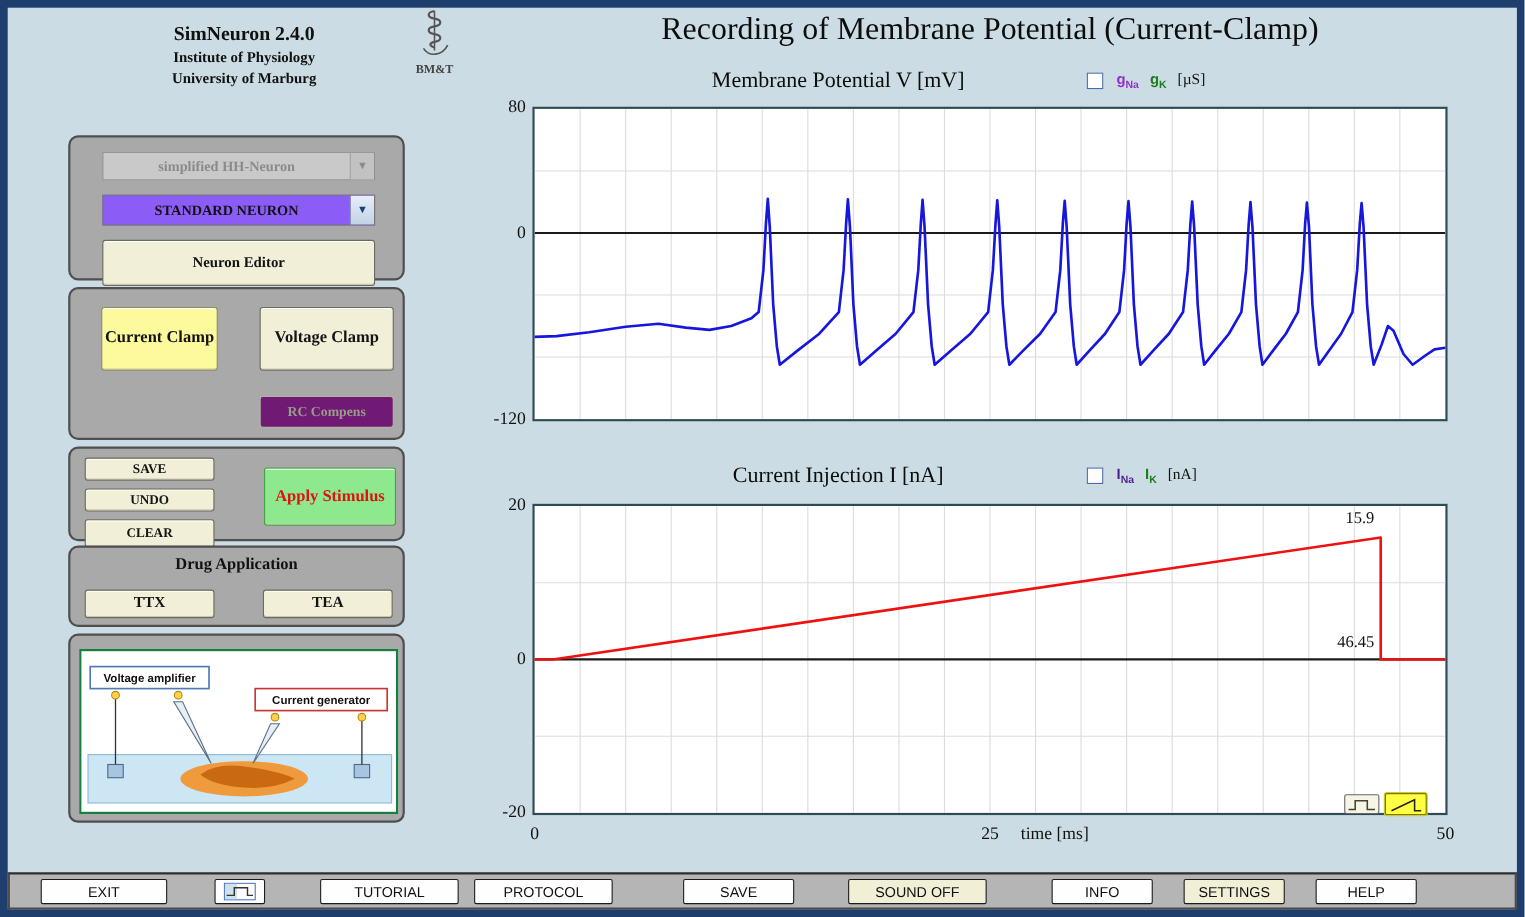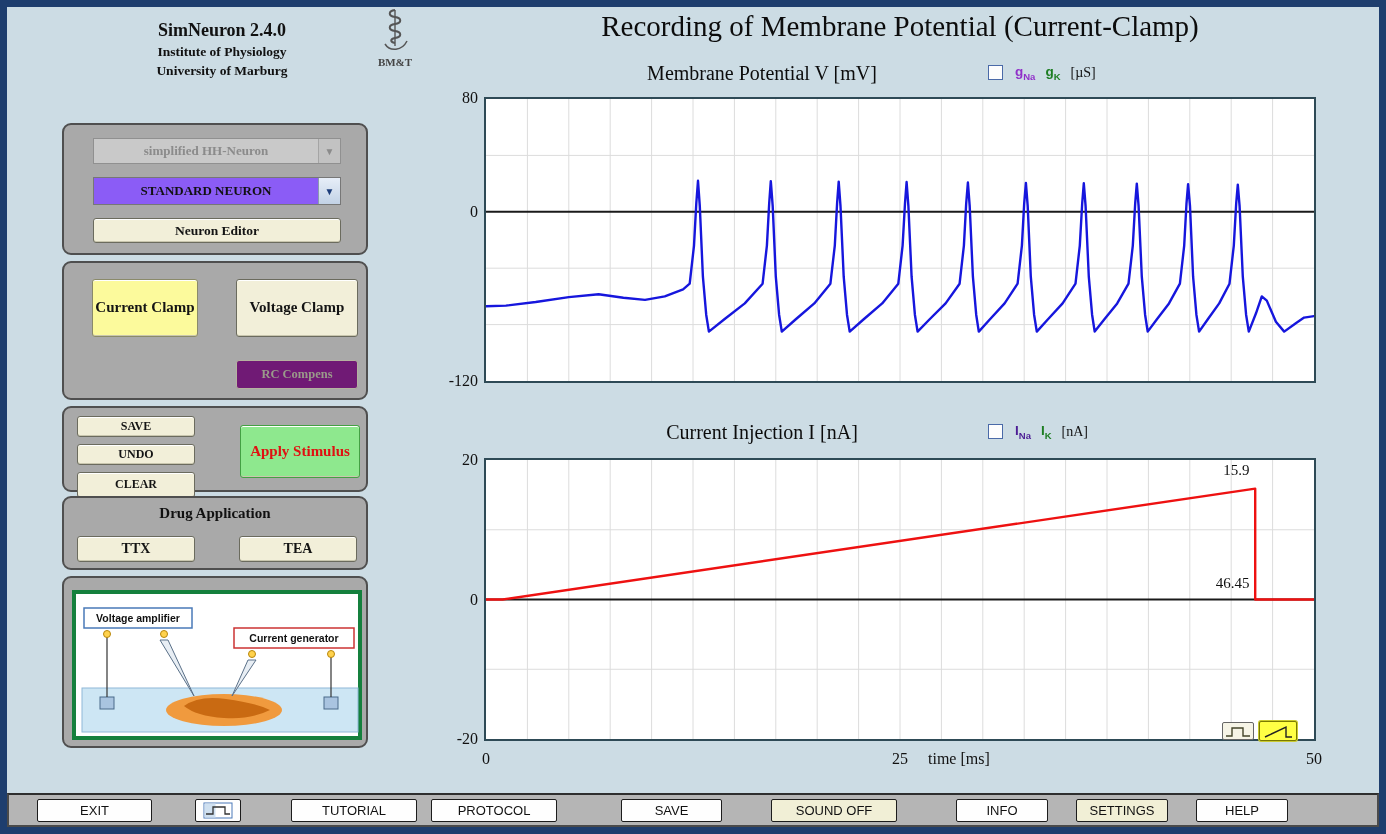--- a/index.html
+++ b/index.html
@@ -26,21 +26,21 @@
   .btn.green{background:#8ee88e;border-color:#44a044;color:#e01111;font-size:15px}
   .btn.disabled{background:#701a75;color:#9a9a8a;border-color:#b5b2a0;box-shadow:none;cursor:default}
   .combo{position:absolute;background:#8b5cf6;border:1px solid #777;display:flex;align-items:stretch}
   .combo .ctext{flex:1;display:flex;align-items:center;justify-content:center;font-weight:bold;font-size:13px}
   .combo .carrow{width:22px;display:flex;align-items:center;justify-content:center;border-left:1px solid #8a9ab0;
                  background:linear-gradient(#e7eef8,#c2d2e6);font-size:10px;color:#1d3d7a}
   .combo.disabled{background:#c9c9c9;border-color:#909090}
   .combo.disabled .ctext{color:#8b8b8b}
   .combo.disabled .carrow{background:#c2c2c2;color:#8b8b8b;border-left-color:#a5a5a5}
   .panel-title{position:absolute;width:100%;text-align:center;font-size:15px;font-weight:bold}
-  .illus{position:absolute;left:8px;top:12px;width:290px;height:150px;background:#fff;border:4px solid #15803d}
+  .illus{position:absolute;left:8px;top:12px;width:290px;height:150px;background:#fff;border:2px solid #15803d}
 
   
   .chart-title{position:absolute;left:484px;width:556px;text-align:center;font-size:20px;color:#0c0c0c}
   .legend{position:absolute;display:flex;align-items:center;gap:10px;font-family:"Liberation Sans",sans-serif;
           font-size:13.5px;font-weight:bold}
   .cb{width:15px;height:15px;background:#fdfdfd;border:1.6px solid #4a6aa8;display:inline-block;margin-right:2px}
   .c-gna{color:#9130c9}.c-gk{color:#1c7d21}.c-ina{color:#4c1d95}.c-ik{color:#1c7d21}
   .lgl sub{font-size:9.5px}
   .unit{font-weight:normal;color:#111;font-family:"Liberation Serif",serif;font-size:14px}
   .plot{position:absolute;left:484px;width:832px;background:#fff;border:2px solid #2e4a56}
@@ -81,21 +81,21 @@
 
   <div class="panel" style="top:123px;height:132px">
     <div class="combo disabled serif" style="left:29px;top:13px;width:248px;height:26px">
       <span class="ctext">simplified HH-Neuron</span>
       <span class="carrow">▼</span>
     </div>
     <div class="combo serif" style="left:29px;top:52px;width:248px;height:28px">
       <span class="ctext">STANDARD NEURON</span>
       <span class="carrow">▼</span>
     </div>
-    <div class="btn" style="left:29px;top:93px;width:248px;height:25px;font-size:13.5px">Neuron Editor</div>
+    <div class="btn" style="left:29px;top:93px;width:248px;height:42px;font-size:13.5px">Neuron Editor</div>
   </div>
 
   <div class="panel" style="top:261px;height:139px">
     <div class="btn yellow" style="left:28px;top:16px;width:106px;height:58px;font-size:15px">Current Clamp</div>
     <div class="btn" style="left:172px;top:16px;width:122px;height:58px;font-size:15px">Voltage Clamp</div>
     <div class="btn disabled" style="left:172px;top:97px;width:122px;height:29px;font-size:12.5px">RC Compens</div>
   </div>
 
   <div class="panel" style="top:406px;height:86px">
     <div class="btn" style="left:13px;top:8px;width:118px;height:21px;font-size:12px">SAVE</div>

